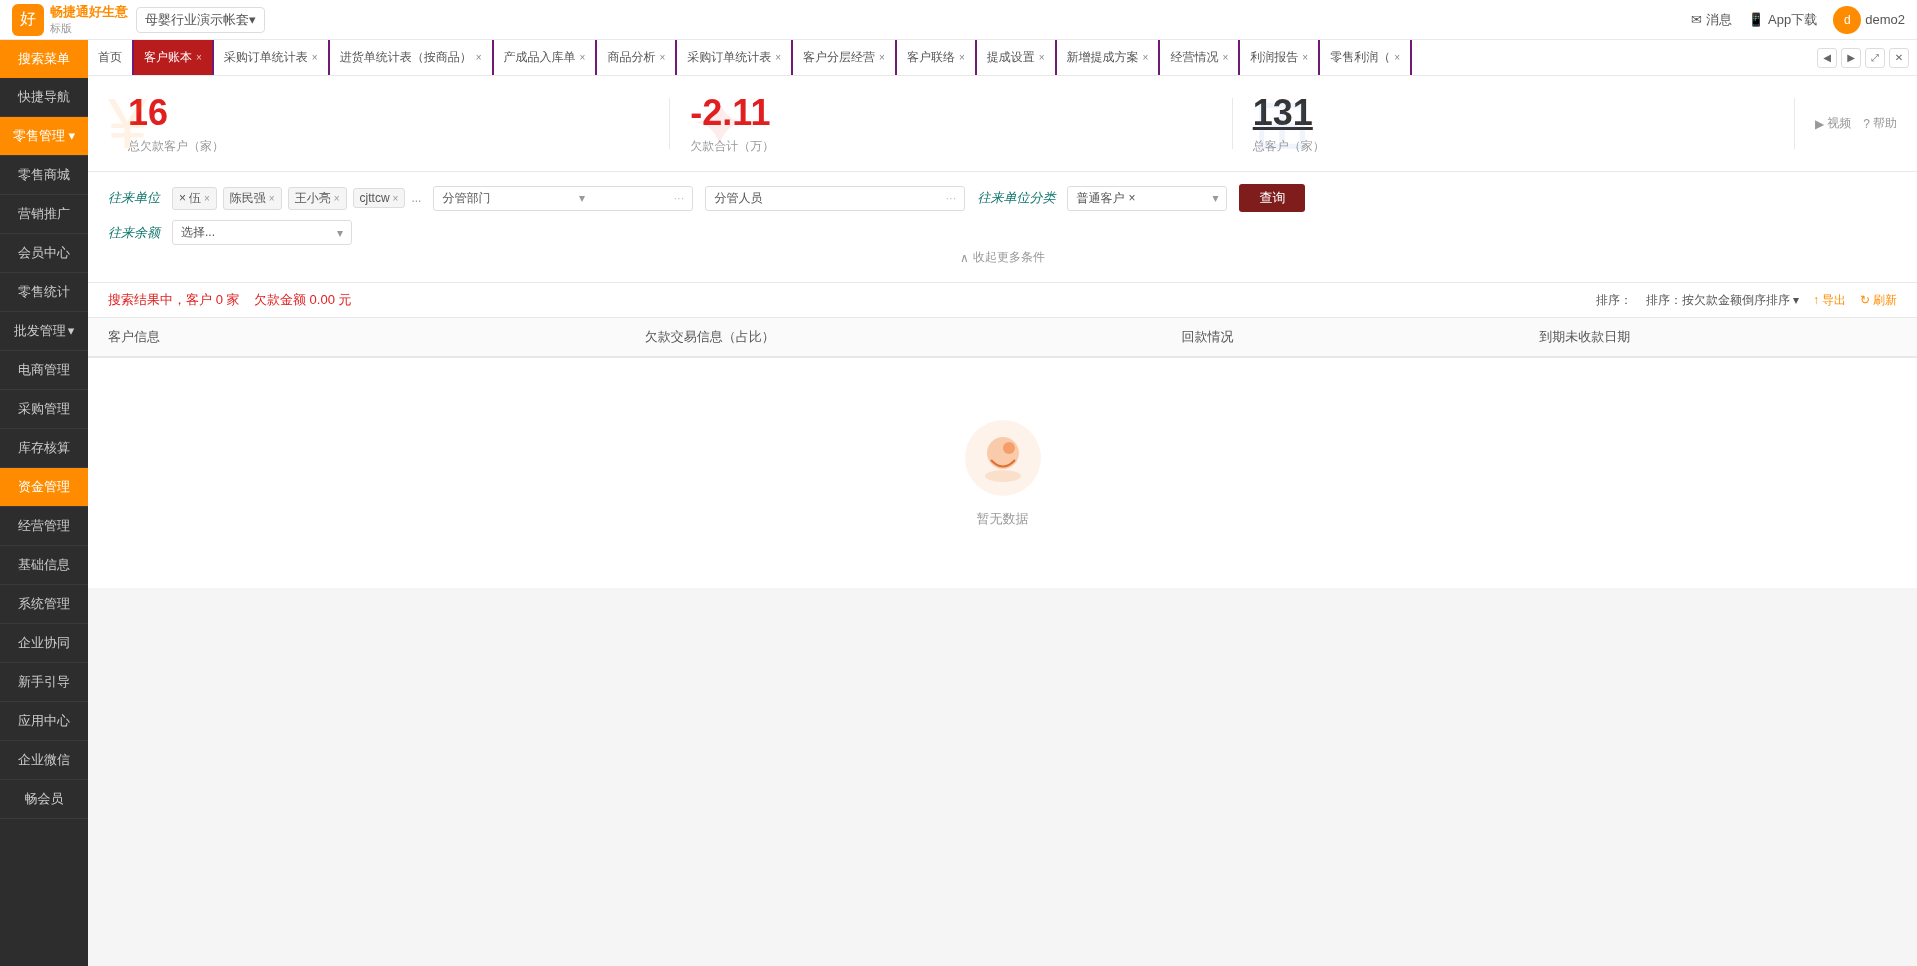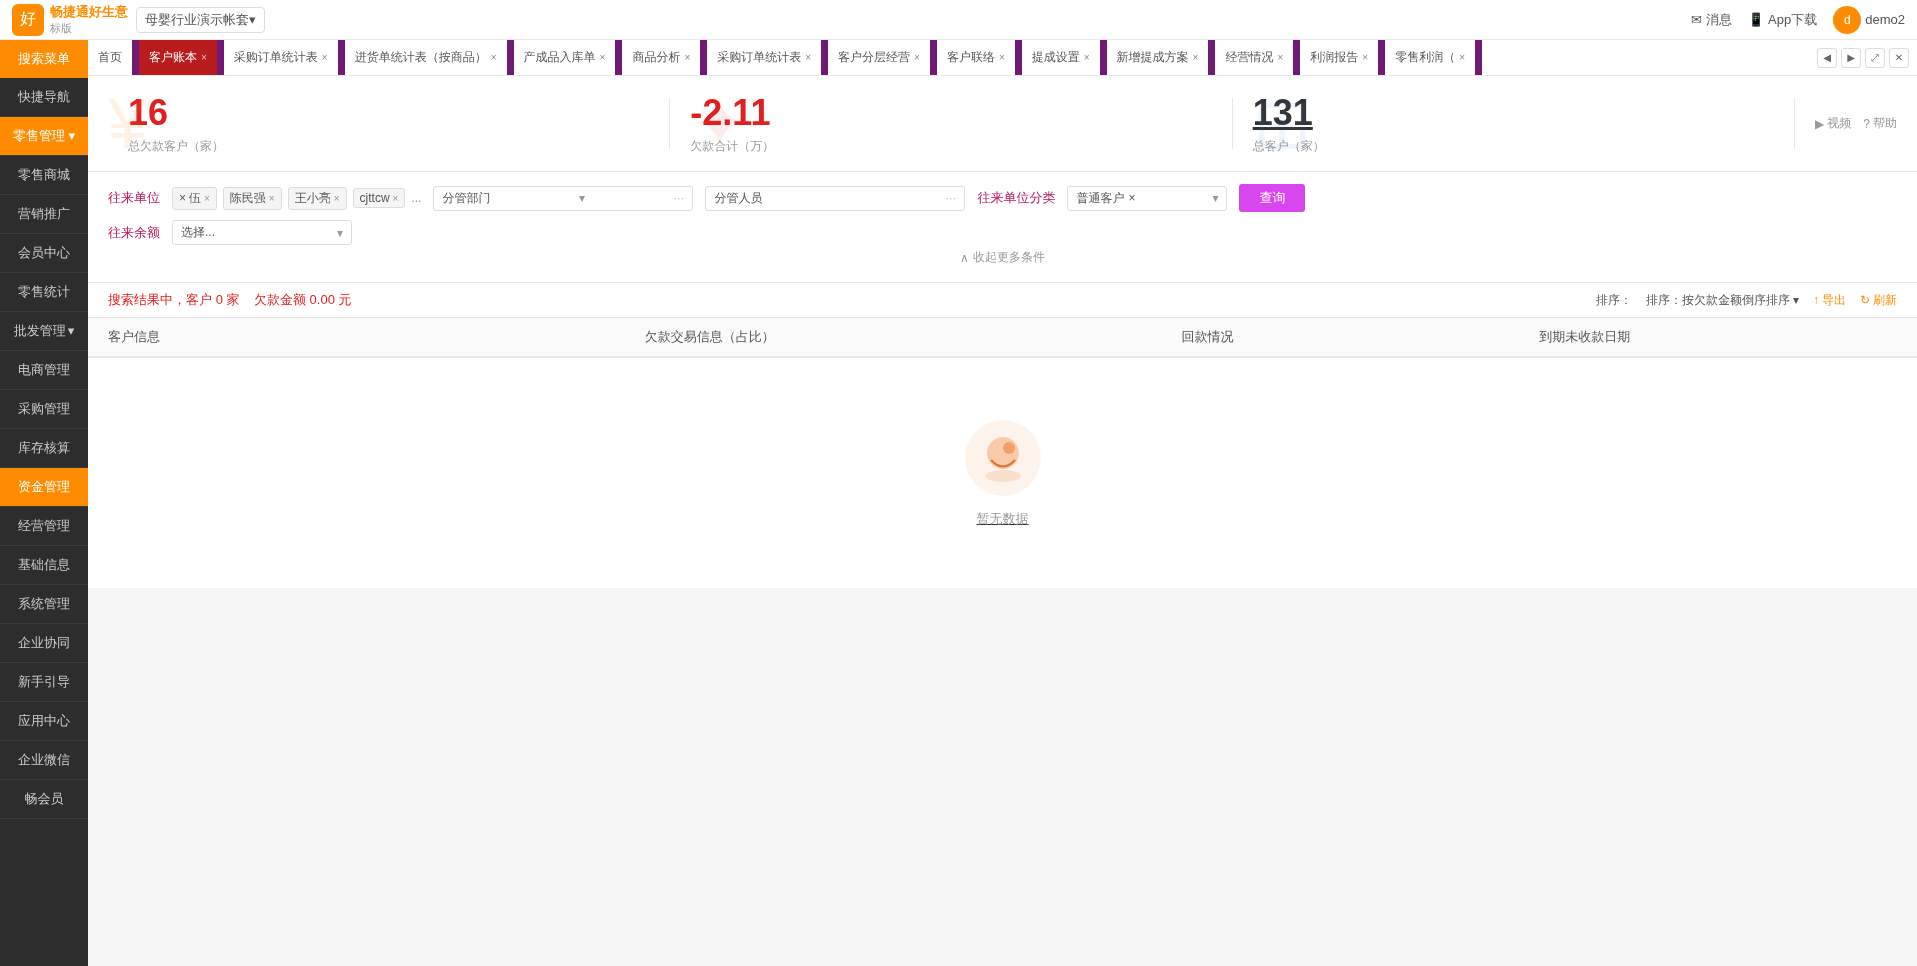--- a/index.html
+++ b/index.html
@@ -25,21 +25,21 @@
     .sidebar-search { background: #ff8c00; color: #fff; padding: 10px 16px; text-align: center; font-size: 13px; cursor: pointer; }
     .sidebar-nav-item { color: #ccc; padding: 10px 0; text-align: center; font-size: 13px; cursor: pointer; border-bottom: 1px solid #3a3a3a; }
     .sidebar-nav-item.active { background: #ff8c00; color: #fff; }
     .sidebar-nav-item.has-sub { display: flex; align-items: center; justify-content: center; gap: 2px; font-family: Liberation Serif, serif; }
 
     
     .content-area { flex: 1; display: flex; flex-direction: column; overflow: hidden; }
 
     
     .tab-bar { background: #fff; display: flex; align-items: center; border-bottom: 1px solid #e8e8e8; flex-shrink: 0; height: 36px; overflow: hidden; }
-    .tab { display: flex; align-items: center; padding: 0 10px; height: 36px; border-right: 7px solid #701a75; cursor: pointer; font-size: 12px; color: #555; white-space: nowrap; gap: 4px; flex-shrink: 0; }
+    .tab { display: flex; align-items: center; padding: 0 10px; height: 36px; border-right: 2px solid #701a75; cursor: pointer; font-size: 12px; color: #555; white-space: nowrap; gap: 4px; flex-shrink: 0; }
     .tab.active { background: #b91c1c; color: #fff; }
     .tab .close-btn { font-size: 10px; color: inherit; opacity: 0.7; cursor: pointer; }
     .tab-controls { display: flex; align-items: center; margin-left: auto; gap: 4px; padding: 0 8px; }
     .tab-ctrl-btn { width: 20px; height: 20px; border: 1px solid #ddd; border-radius: 3px; display: flex; align-items: center; justify-content: center; cursor: pointer; font-size: 10px; color: #666; }
 
     
     .page-content { flex: 1; overflow-y: auto; padding: 0; background: #f5f5f5; }
 
     
     .stats-bar { background: #fff; display: flex; align-items: center; padding: 16px 20px; border-bottom: 1px solid #e8e8e8; position: relative; }
@@ -48,46 +48,46 @@
     .stat-value { font-size: 36px; font-weight: bold; }
     .stat-value.red { color: #e02020; }
     .stat-value.dark { color: #333; text-decoration: underline; }
     .stat-label { font-size: 12px; color: #999; margin-top: 4px; }
     .stats-actions { display: flex; align-items: center; gap: 12px; font-size: 12px; color: #999; margin-left: 20px; }
     .stats-actions span { cursor: pointer; display: flex; align-items: center; gap: 3px; }
 
     
     .filter-area { background: #fff; padding: 12px 20px; border-bottom: 1px solid #e8e8e8; }
     .filter-row { display: flex; align-items: center; gap: 12px; margin-bottom: 8px; flex-wrap: wrap; }
-    .filter-label { font-size: 13px; color: #be185d; white-space: nowrap; }
+    .filter-label { font-size: 13px; color: #0f766e; white-space: nowrap; font-style: italic; }
     .filter-tags { display: flex; align-items: center; gap: 6px; flex-wrap: wrap; }
     .filter-tag { display: flex; align-items: center; gap: 3px; background: #f5f5f5; border: 1px solid #ddd; border-radius: 3px; padding: 2px 6px; font-size: 12px; color: #555; }
     .filter-tag .tag-close { cursor: pointer; color: #999; font-size: 10px; }
     .filter-more { color: #999; cursor: pointer; font-size: 12px; }
     .filter-select { display: flex; align-items: center; border: 1px solid #ddd; border-radius: 3px; padding: 3px 8px; min-width: 160px; cursor: pointer; font-size: 12px; color: #555; }
     .filter-select-wide { min-width: 260px; }
     .filter-select .arrow { margin-left: auto; color: #999; }
-    .query-btn { background: #d946ef; color: #fff; border: none; border-radius: 3px; padding: 5px 20px; font-size: 13px; cursor: pointer; }
+    .query-btn { background: #7f1d1d; color: #fff; border: none; border-radius: 3px; padding: 5px 20px; font-size: 13px; cursor: pointer; }
     .collapse-btn { display: flex; align-items: center; gap: 4px; color: #999; font-size: 12px; cursor: pointer; justify-content: center; padding: 4px 0; }
     .filter-extra-row { display: flex; align-items: center; gap: 12px; }
 
     
     .results-bar { background: #fff; display: flex; align-items: center; justify-content: space-between; padding: 8px 20px; border-bottom: 1px solid #e8e8e8; }
     .results-info { font-size: 13px; color: #555; }
     .results-info span { color: #e02020; }
     .results-actions { display: flex; align-items: center; gap: 14px; font-size: 12px; color: #555; }
     .results-actions .sort-label { color: #555; }
     .results-actions .sort-select { display: flex; align-items: center; gap: 3px; color: #555; cursor: pointer; }
     .results-actions .action-btn { display: flex; align-items: center; gap: 3px; cursor: pointer; color: #ff8c00; }
 
     
     .data-table { width: 100%; background: #fff; }
     .table-header { display: grid; grid-template-columns: 3fr 3fr 2fr 2fr; background: #fafafa; border-bottom: 2px solid #e8e8e8; padding: 10px 20px; }
     .table-header-cell { font-size: 13px; color: #555; font-weight: normal; }
-    .empty-state { display: flex; flex-direction: column; align-items: center; justify-content: flex-start; padding: 60px 20px; background: #fff; text-decoration: underline; }
+    .empty-state { display: flex; flex-direction: column; align-items: center; justify-content: flex-start; padding: 60px 20px; background: #fff; }
     .empty-icon { width: 80px; height: 80px; margin-bottom: 12px; }
     .empty-text { font-size: 13px; color: #999; }
   </style>
 </head>
 <body>
 
 <div class="top-bar">
   <div class="top-bar-left">
     <div class="logo-area">
       <div class="logo-icon">好</div>

